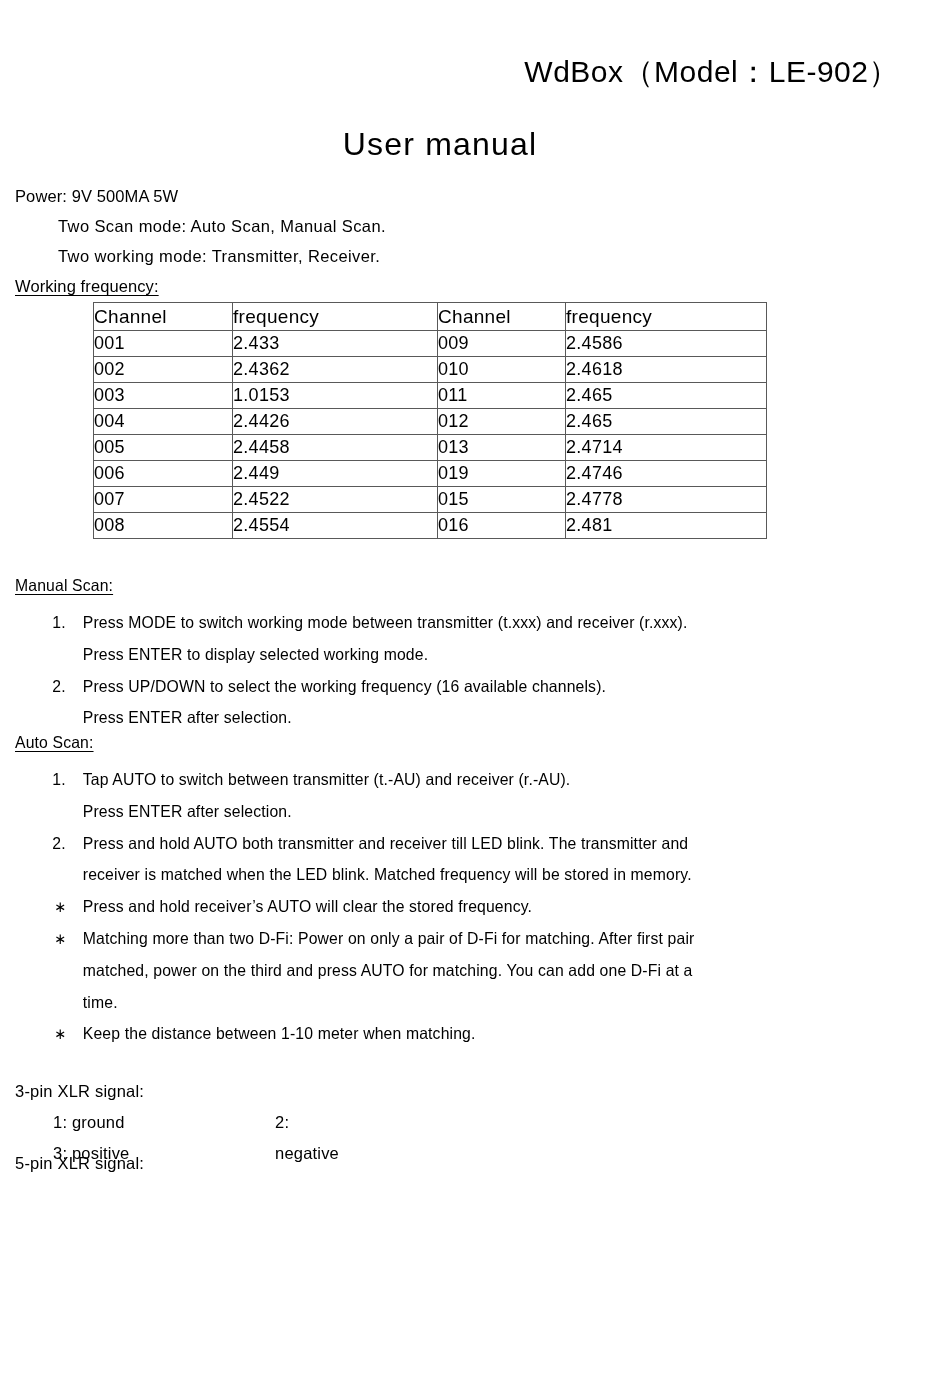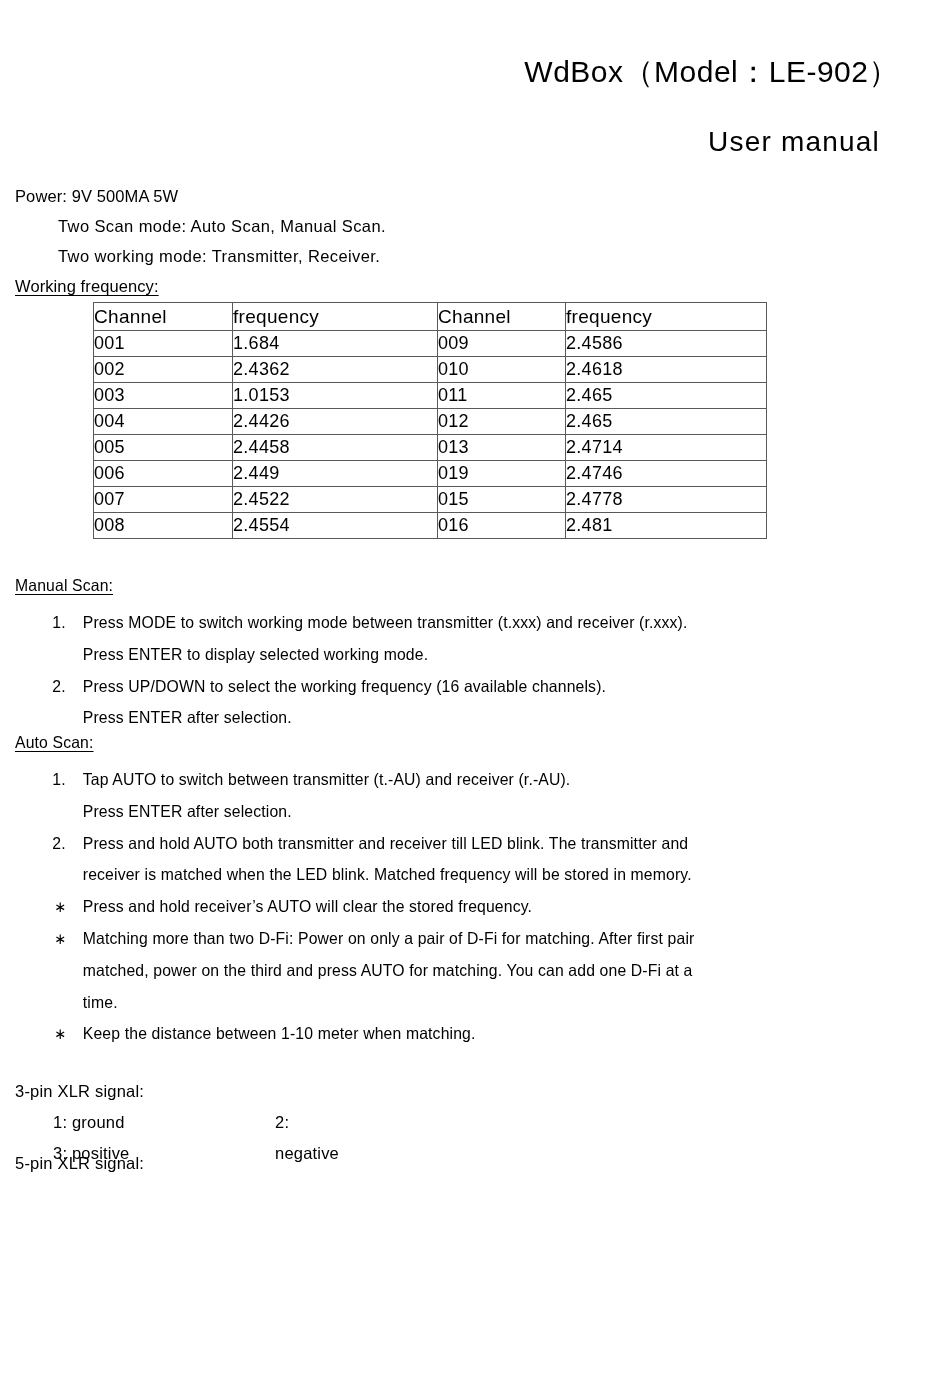--- a/index.html
+++ b/index.html
@@ -26,22 +26,22 @@
     font-size: 30px;
     letter-spacing: 0.5px;
     white-space: nowrap;
     margin-left: 9px;
   }
   .doc-subtitle {
     position: absolute;
     left: 0;
     top: 126px;
     width: 880px;
-    text-align: right;
-    font-size: 28px;
+    text-align: center;
+    font-size: 32px;
     letter-spacing: 1.2px;
     white-space: nowrap;
   }
 
   
   .intro {
     position: absolute;
     left: 15px;
     top: 181px;
     width: 900px;
@@ -166,21 +166,21 @@
   </colgroup>
   <tbody>
       <tr>
         <td class="hd">Channel</td>
         <td class="hd">frequency</td>
         <td class="hd">Channel</td>
         <td class="hd">frequency</td>
       </tr>
       <tr>
         <td>001</td>
-        <td>1.684</td>
+        <td>2.433</td>
         <td>009</td>
         <td>2.4586</td>
       </tr>
       <tr>
         <td>002</td>
         <td>2.4362</td>
         <td>010</td>
         <td>2.4618</td>
       </tr>
       <tr>

